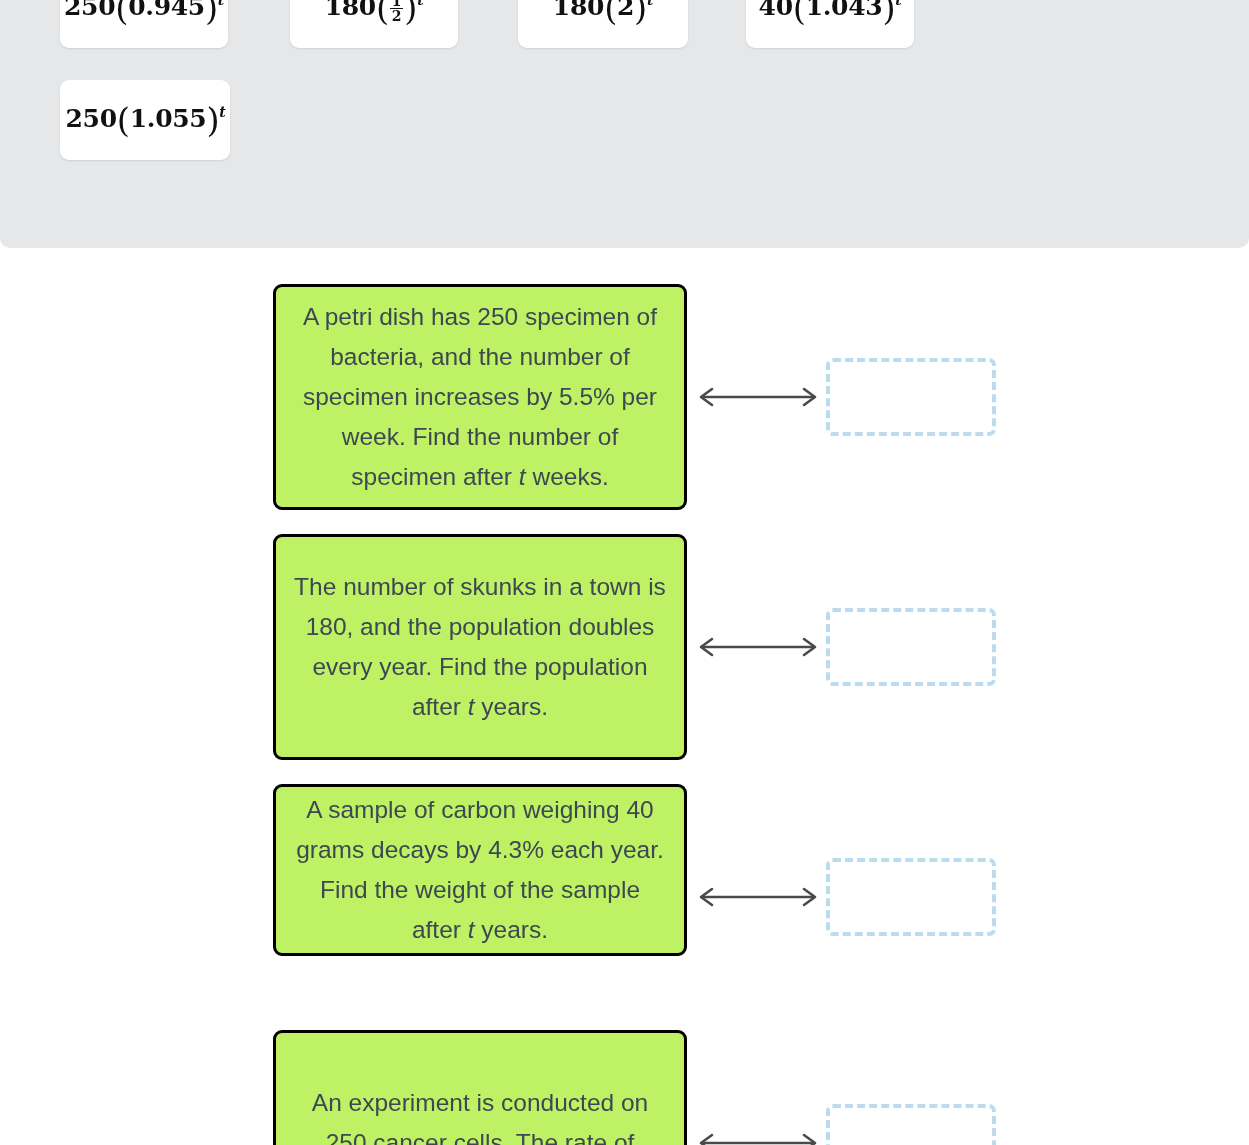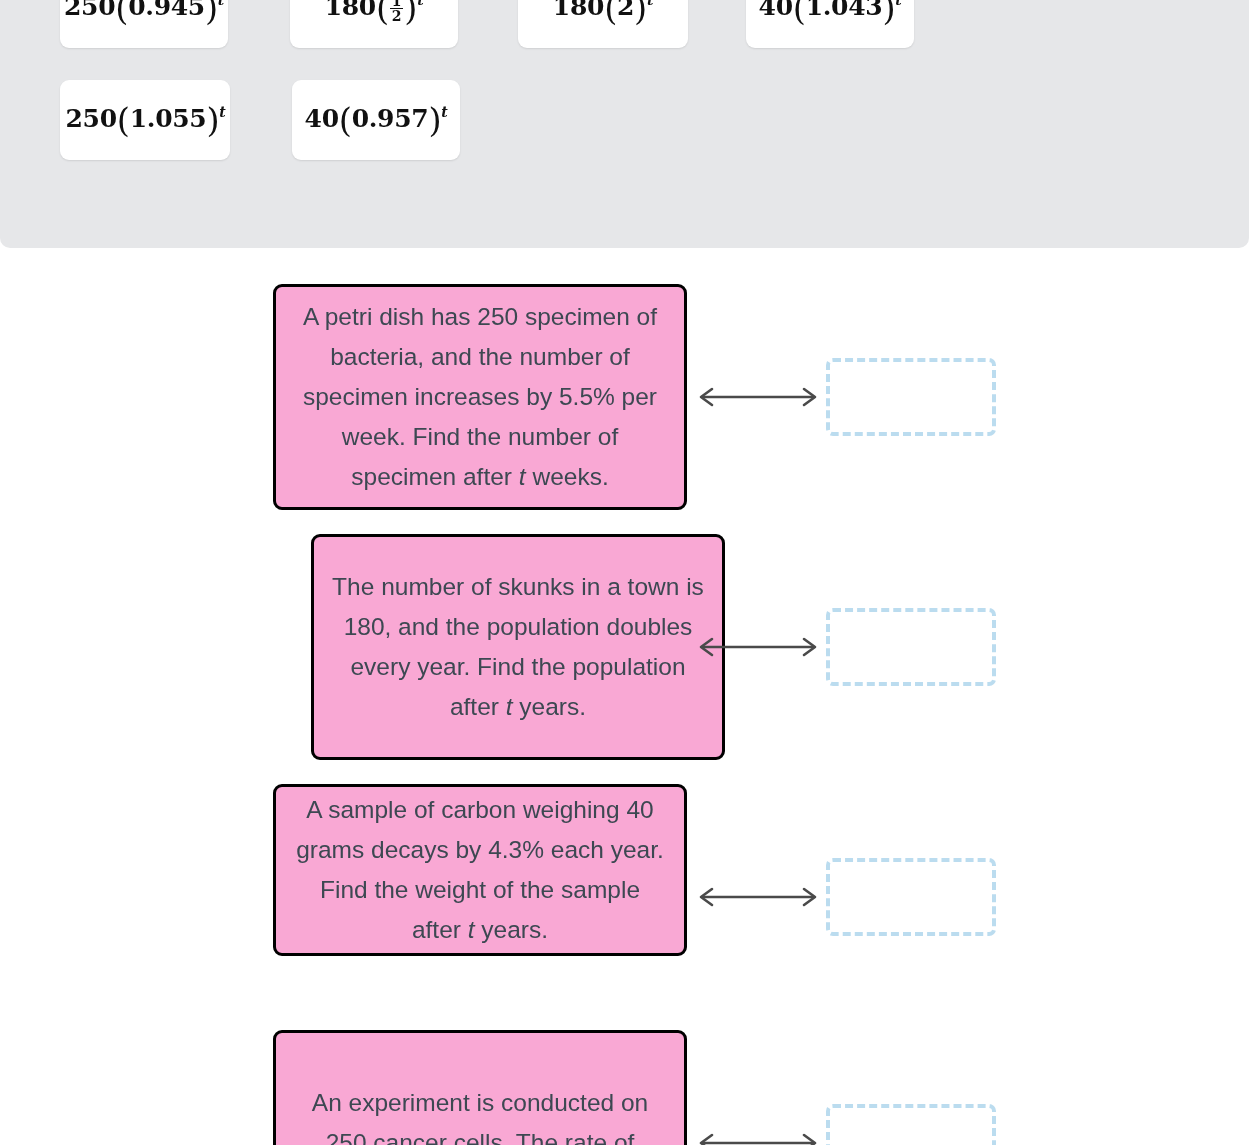--- a/index.html
+++ b/index.html
@@ -100,21 +100,21 @@
     left: 0;
     top: 284px;
     width: 1249px;
   }
   .prompt-card {
     position: absolute;
     left: 273px;
     width: 414px;
     border: 3px solid #000000;
     border-radius: 9px;
-    background: #f9a8d4;
+    background: #bef264;
     box-sizing: border-box;
     display: flex;
     align-items: center;
     justify-content: center;
     text-align: center;
     padding: 26px 18px;
     color: #3d4852;
     font-size: 24.5px;
     line-height: 40px;
     font-family: "Liberation Sans", sans-serif;
@@ -136,21 +136,21 @@
     left: 826px;
     width: 170px;
     height: 78px;
     border: 4px dashed #bbdcef;
     border-radius: 7px;
     background: transparent;
     box-sizing: border-box;
   }
 
   #card-1 { top: 0px;   height: 226px; }
-  #card-2 { top: 250px; height: 226px; margin-left: 38px; }
+  #card-2 { top: 250px; height: 226px; }
   #card-3 { top: 500px; height: 172px; }
   #card-4 { top: 746px; height: 226px; }
 
   #arrow-1 { top: 100px; }
   #arrow-2 { top: 350px; }
   #arrow-3 { top: 600px; }
   #arrow-4 { top: 846px; }
 
   #drop-1 { top: 74px; }
   #drop-2 { top: 324px; }
@@ -181,23 +181,20 @@
     </div>
 
     <div class="tile">
       <span class="mathexpr"><span>40</span><span class="paren">(</span><span>1.043</span><span class="paren">)</span><sup>t</sup></span>
     </div>
 
     <div class="tile">
       <span class="mathexpr"><span>250</span><span class="paren">(</span><span>1.055</span><span class="paren">)</span><sup>t</sup></span>
     </div>
 
-    <div class="tile">
-      <span class="mathexpr"><span>40</span><span class="paren">(</span><span>0.957</span><span class="paren">)</span><sup>t</sup></span>
-    </div>
 
   </div>
 </div>
 
 <div id="match-area">
 
   <div class="prompt-card" id="card-1">
     <span><span>A petri dish has 250 specimen of bacteria, and the number of specimen increases by 5.5% per week. Find the number of specimen after </span><em>t</em><span> weeks.</span></span>
   </div>
   <div class="link-arrow" id="arrow-1">

